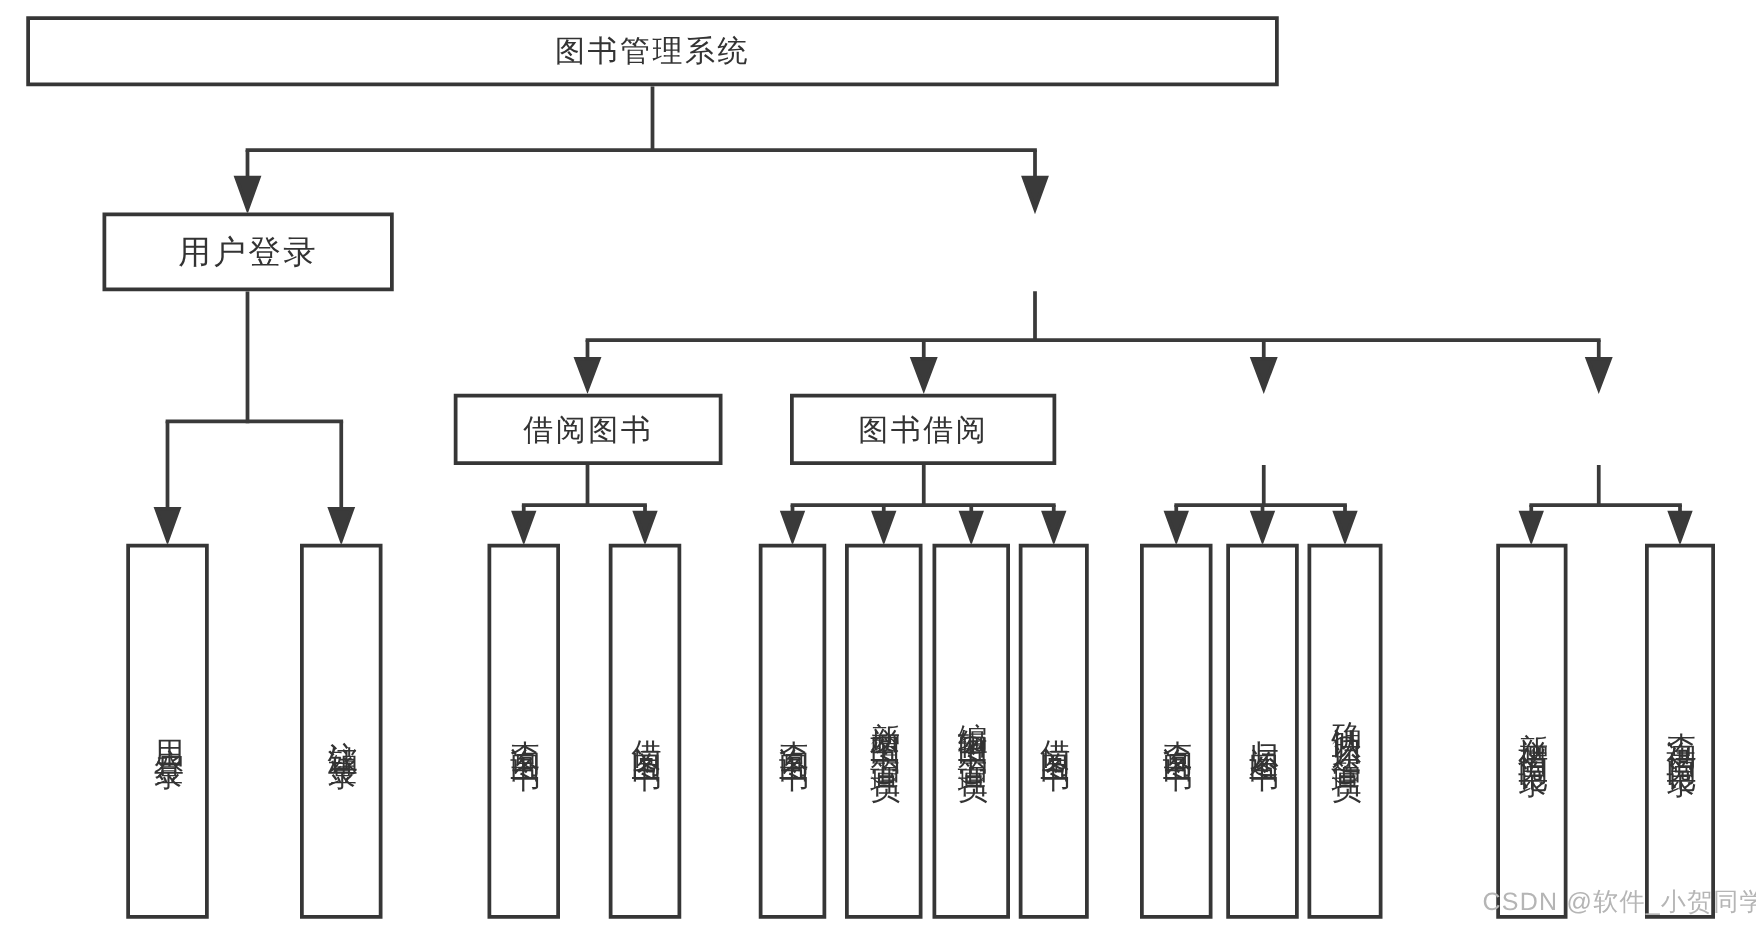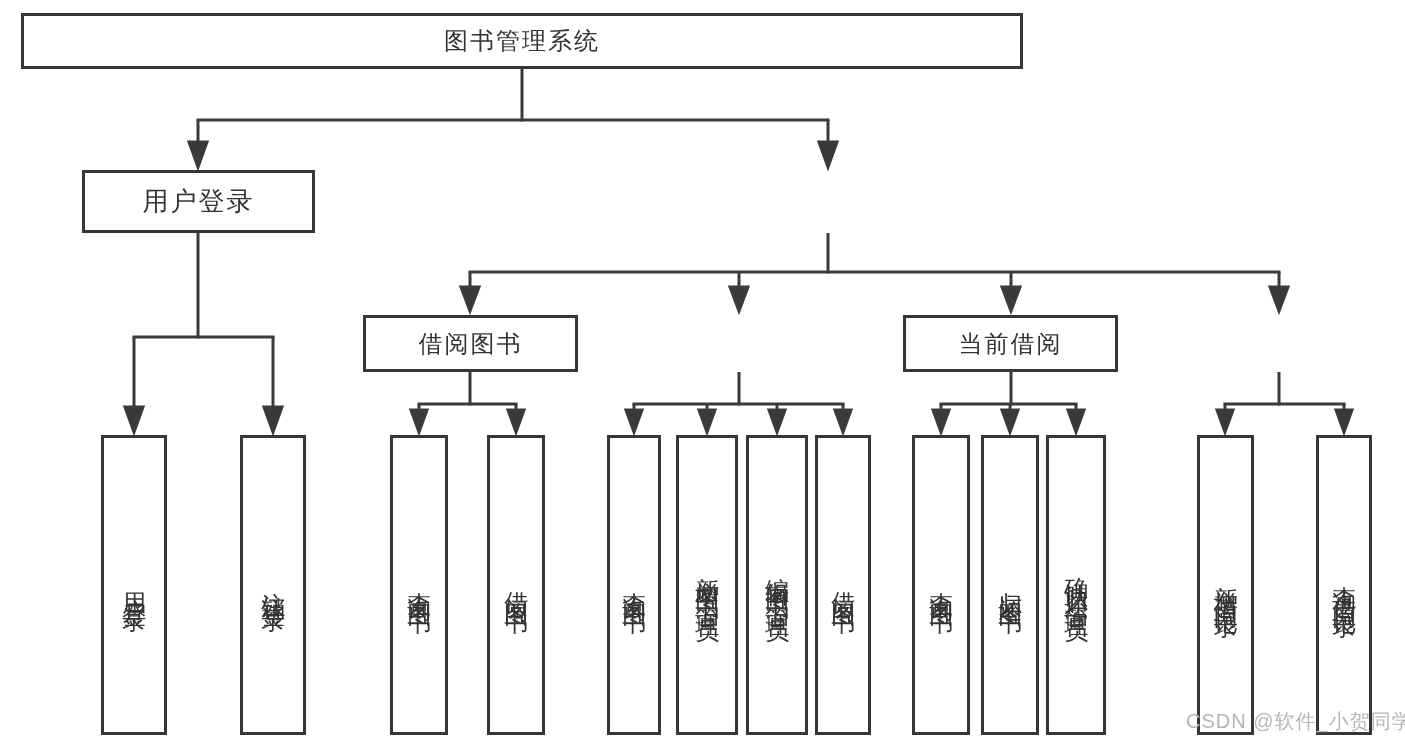--- a/index.html
+++ b/index.html
@@ -143,22 +143,22 @@
     <span class="h-label">图书管理系统</span>
   </div>
 
   <div class="box" style="left:82px; top:170px; width:233px; height:63px;">
     <span class="h-label l2">用户登录</span>
   </div>
 
   <div class="box" style="left:363px; top:315px; width:215px; height:57px;">
     <span class="h-label">借阅图书</span>
   </div>
-  <div class="box" style="left:903px; top:315px; width:215px; height:57px;">
-    <span class="h-label">当前借阅</span>
+  <div class="box" style="left:632px; top:315px; width:213px; height:57px;">
+    <span class="h-label">图书借阅</span>
   </div>
 
   <div class="box" style="left:101px; top:435px; width:66px; height:300px;">
     <span class="vtext">用户登录</span>
   </div>
   <div class="box" style="left:240px; top:435px; width:66px; height:300px;">
     <span class="vtext">注销登录</span>
   </div>
 
   <div class="box" style="left:390px; top:435px; width:58px; height:300px;">

